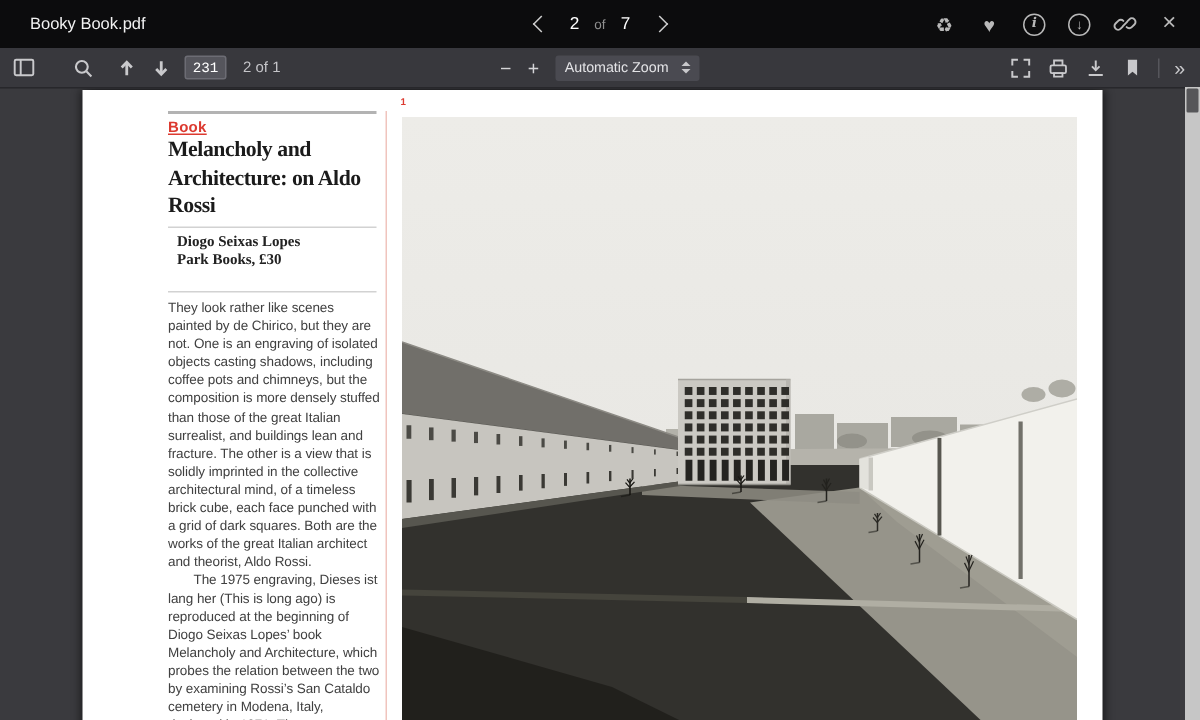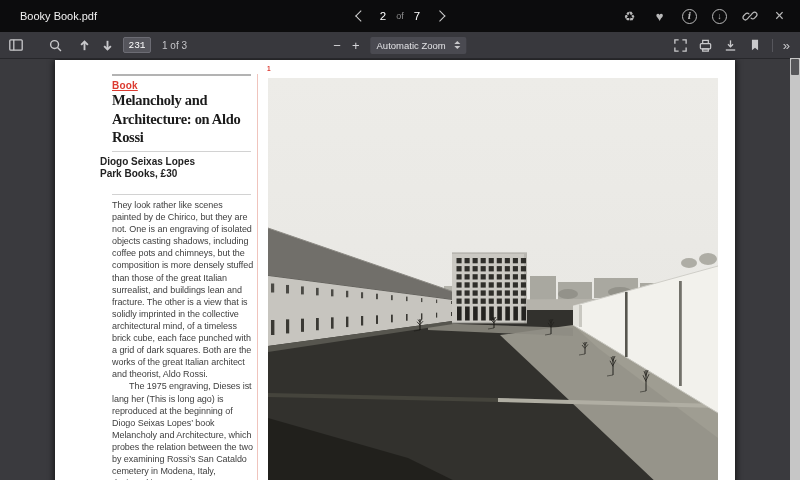--- a/index.html
+++ b/index.html
@@ -55,22 +55,22 @@
   .scrollbar{position:absolute;right:0;top:0;bottom:0;width:10px;background:#c6c6c6;z-index:40;}
   .scroll-thumb{position:absolute;top:1px;left:1px;right:1px;height:16px;background:#565659;border-radius:1px;}
 
   
   .hrule{position:absolute;left:57px;width:139px;background:#b3b3b3;height:2px;}
   .hrule.thin{height:1px;background:#d2d2d2;}
   .kicker{position:absolute;left:57px;top:20px;font-size:10px;font-weight:bold;letter-spacing:.2px;text-decoration:underline;}
   .title{position:absolute;left:57px;top:31px;width:148px;
          font-family:Liberation Serif, serif;font-weight:bold;font-size:14.5px;line-height:18.5px;
          letter-spacing:-.3px;color:#1b1b1b;}
-  .meta{position:absolute;left:45px;top:96px;width:148px;
-        font-family:Liberation Sans, sans-serif;font-weight:bold;font-size:10px;line-height:12.3px;color:#222;}
+  .meta{position:absolute;left:63px;top:96px;width:148px;
+        font-family:Liberation Serif, serif;font-weight:bold;font-size:10px;line-height:12.3px;color:#222;}
   .meta .byline{font-style:italic;}
   .bodycol{position:absolute;left:57px;top:139px;width:142px;
            font-size:9px;line-height:12.1px;color:#404040;letter-spacing:-.05px;}
   .bodycol p{margin:0;}
   .bodycol p.indent{text-indent:17px;}
   .red-vline{position:absolute;left:202px;top:14px;width:1px;height:900px;}
   .fig-num{position:absolute;left:212px;top:5px;font-size:6.5px;font-weight:bold;}
   .photo{position:absolute;left:213px;top:18px;width:450px;height:440px;}
 </style>
 </head>
@@ -129,21 +129,21 @@
           <path d="M4.4 7.4L8 3.8l3.6 3.6"></path>
       </svg>
     </button>
     <button class="tb-btn">
       <svg width="15" height="15" viewBox="0 0 16 16" fill="none" stroke="#c9c9cc" stroke-width="2">
         <path d="M8 3v9"></path>
           <path d="M4.4 8.6L8 12.2l3.6-3.6"></path>
       </svg>
     </button>
     <input class="page-input" value="231" style="">
-    <span class="page-count">1 of 3</span>
+    <span class="page-count">2 of 1</span>
   </div>
 
   <div class="tb-center">
     <button class="zoom-btn">−</button>
     <button class="zoom-btn">+</button>
     <div class="zoom-select">
       <span>Automatic Zoom</span>
       <span class="dd-arrows">
           <i class="up"></i>
           <i class="dn"></i>

